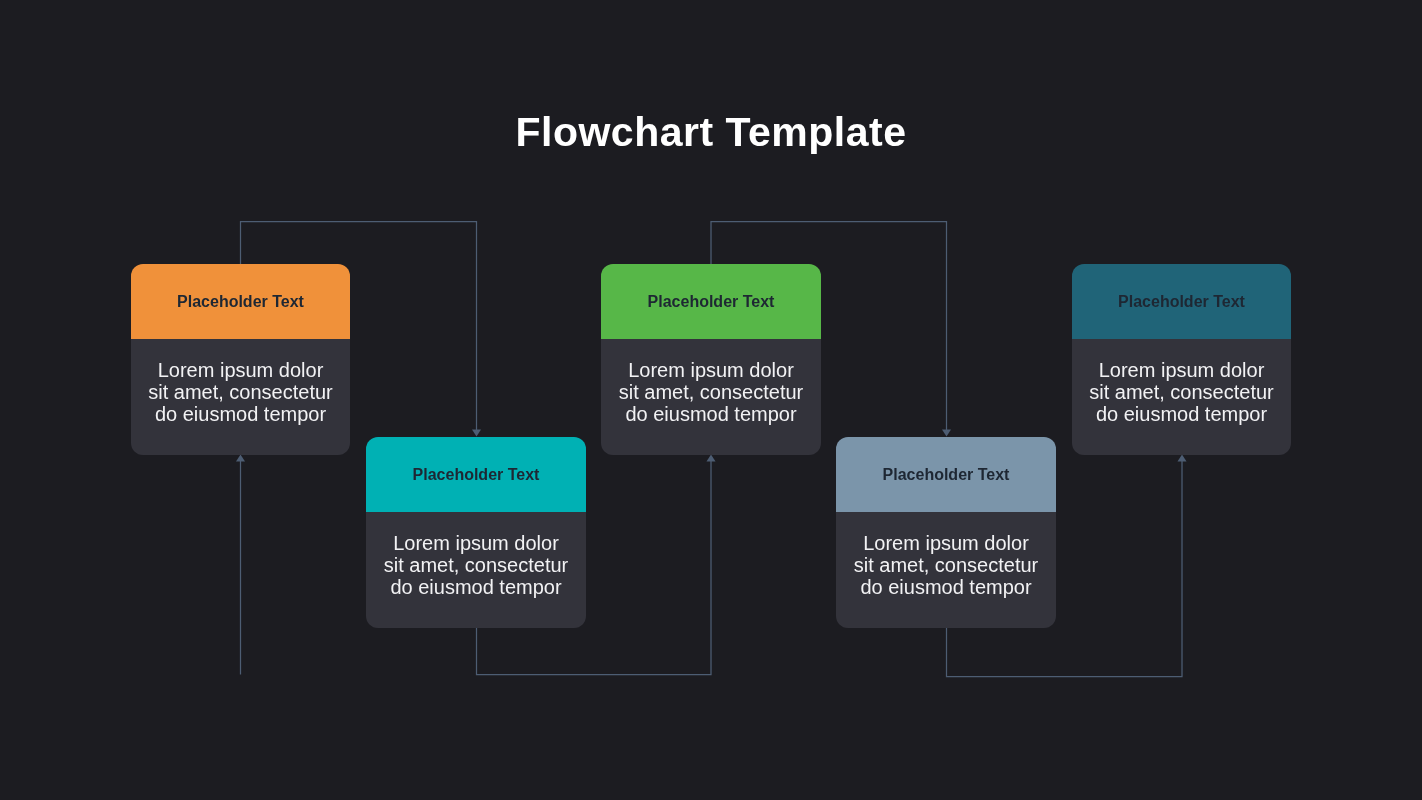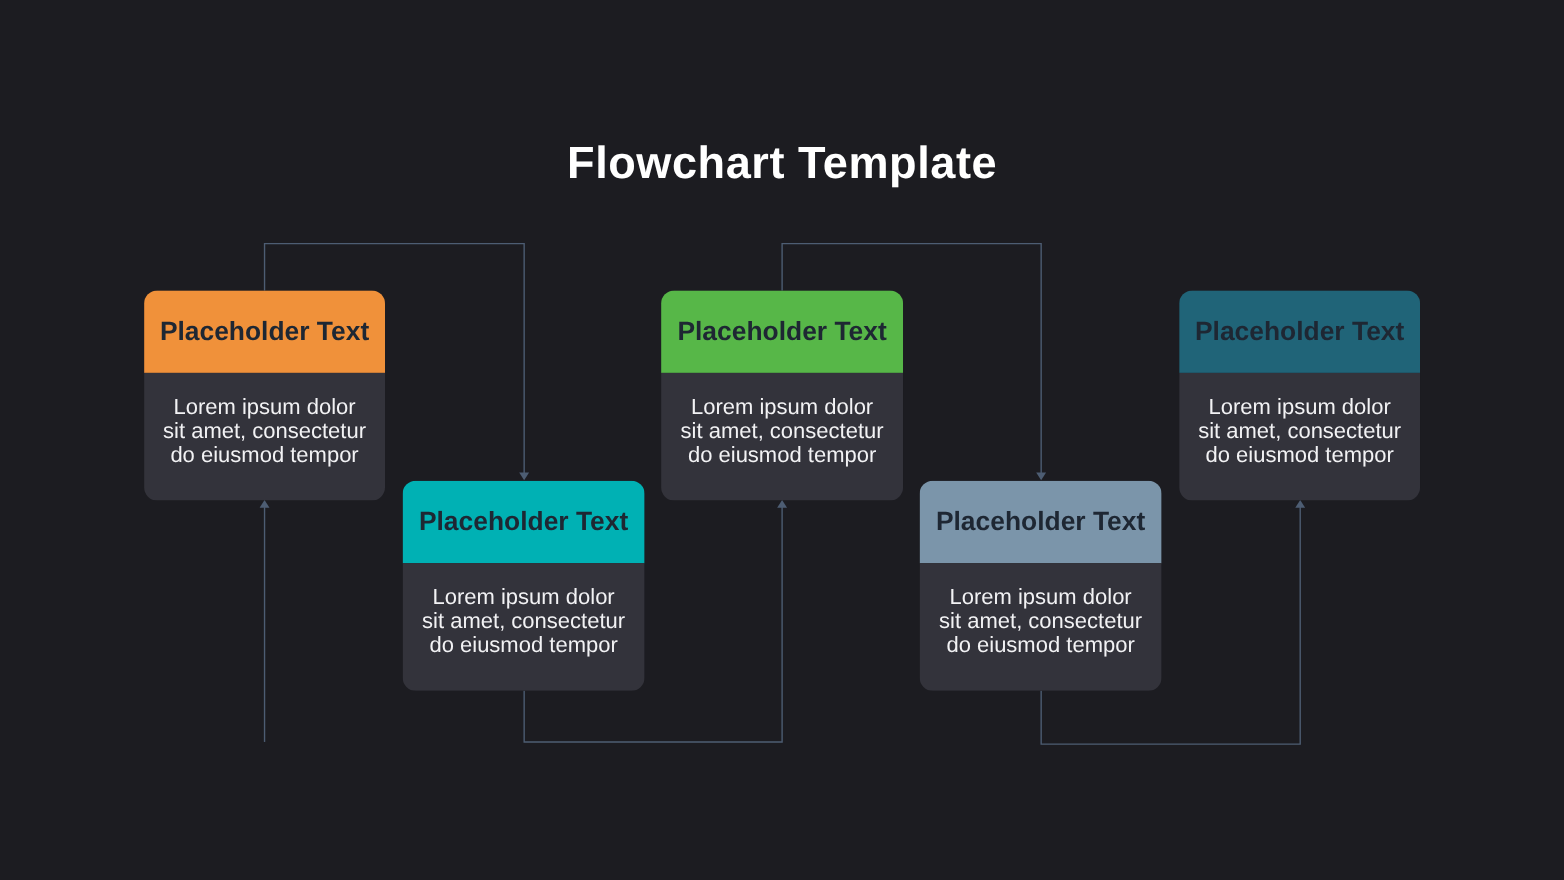--- a/index.html
+++ b/index.html
@@ -8,21 +8,21 @@
     width: 1422px;
     height: 800px;
     background: var(--bg, #1C1C21);
     font-family: "Liberation Sans", sans-serif;
     overflow: hidden;
   }
   .slide-title {
     position: absolute;
     left: 0; right: 0;
     top: 106px;
-    margin: 16px;
+    margin: 0;
     text-align: center;
     font-size: 41px;
     line-height: 52px;
     font-weight: 700;
     letter-spacing: 0.5px;
     color: var(--title, #ffffff);
   }
   .connectors {
     position: absolute;
     left: 0; top: 0;
@@ -47,21 +47,21 @@
     flex-direction: column;
   }
   .card-header {
     height: 75px;
     flex: 0 0 75px;
     display: flex;
     align-items: center;
     justify-content: center;
   }
   .card-header-label {
-    font-size: 24px;
+    font-size: 16px;
     font-weight: 700;
     color: var(--htext, #1E2733);
   }
   .card-body {
     flex: 1;
     background: var(--cbody, #33333B);
     display: flex;
     align-items: center;
     justify-content: center;
     padding-bottom: 10px;

